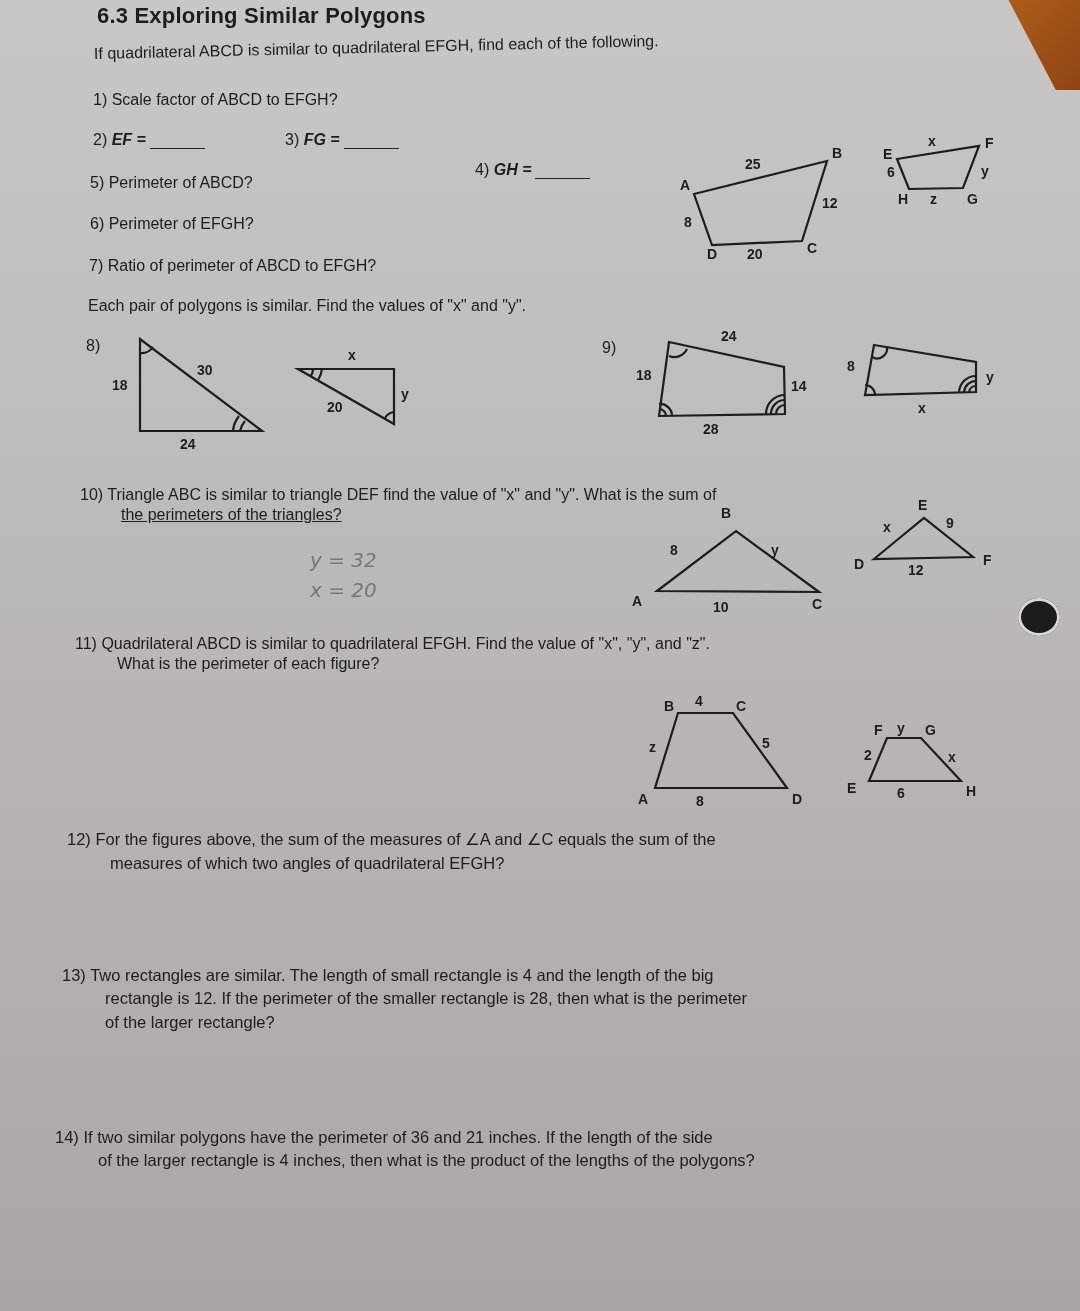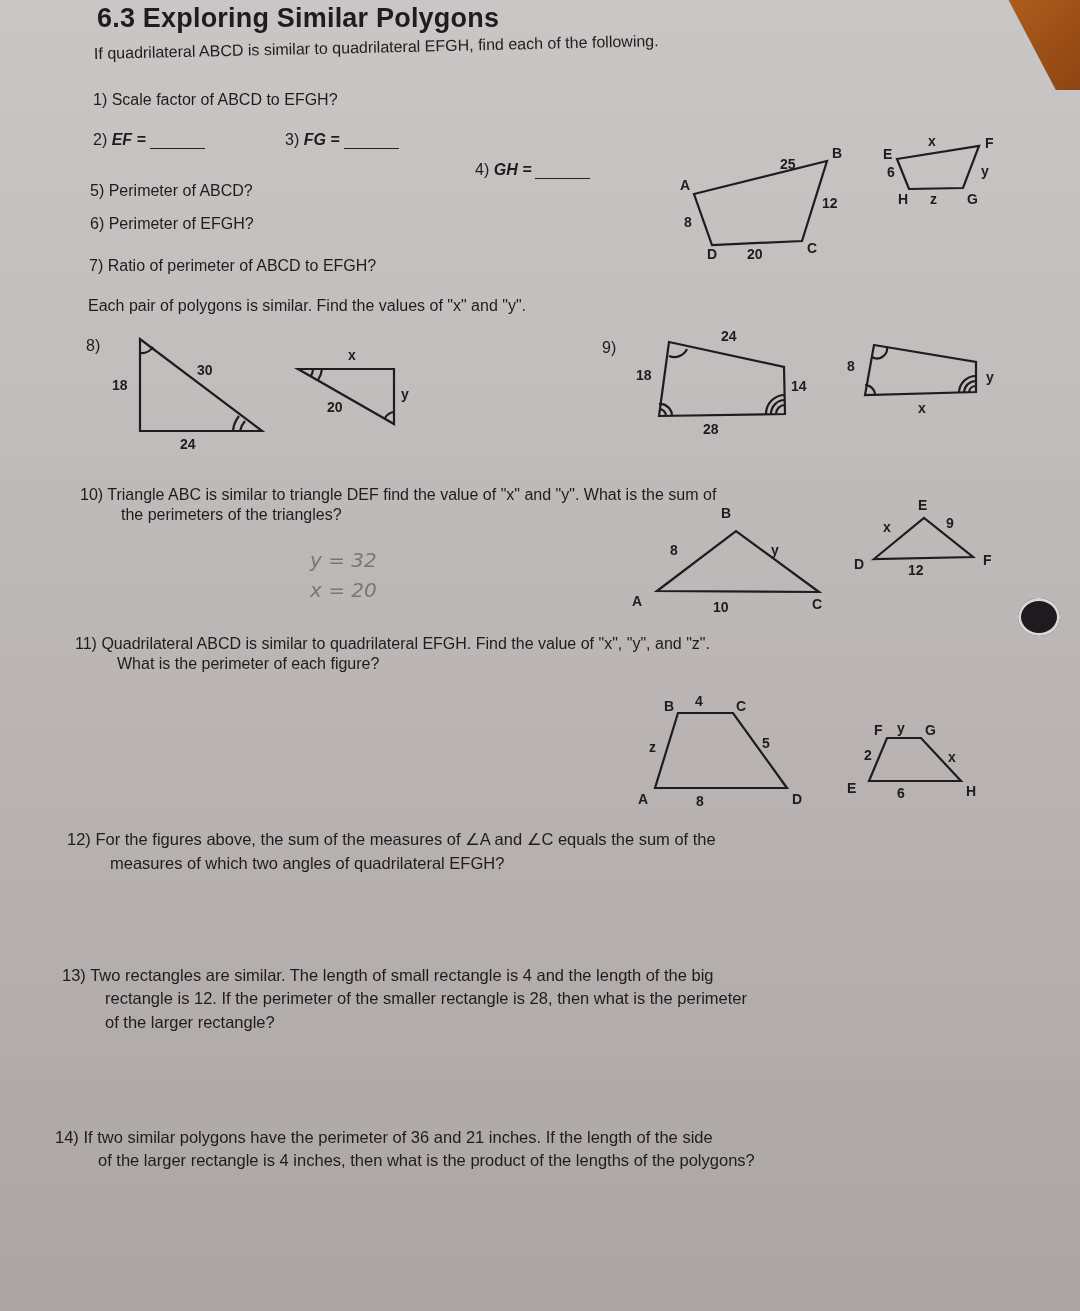--- a/index.html
+++ b/index.html
@@ -4,21 +4,21 @@
 <style>
   html,body{margin:0;padding:0;}
   body{width:1080px;height:1311px;position:relative;overflow:hidden;
        background:#a8a3a2;font-family:"Liberation Sans",sans-serif;color:#1e1c1e;}
   .paper{position:absolute;left:0;top:0;width:1080px;height:1311px;
          background:linear-gradient(180deg,#c9c6c6 0%,#c1bdbd 30%,#b8b3b2 60%,#aba6a5 100%);}
   .wood{position:absolute;right:0;top:0;width:110px;height:90px;
         background:linear-gradient(135deg,#b5611e,#8d4512);
         clip-path:polygon(35% 0,100% 0,100% 100%,78% 100%);}
   .t{position:absolute;white-space:nowrap;}
-  .title{font-size:27px;font-weight:bold;letter-spacing:0.2px;}
+  .title{font-size:22px;font-weight:bold;letter-spacing:0.2px;}
   .q{font-size:16px;}
   .qb{font-size:16.5px;}
   .hand{font-family:"DejaVu Sans",sans-serif;color:#7a7676;font-size:20px;font-style:italic;}
   .lbl{position:absolute;font-size:14px;font-weight:bold;}
   svg{position:absolute;left:0;top:0;overflow:visible;}
   .blank{display:inline-block;border-bottom:1.5px solid #222;width:55px;height:14px;vertical-align:bottom;margin-left:4px;}
   .hole{position:absolute;left:1018px;top:598px;width:42px;height:38px;border-radius:50%;
         background:#1d1b1d;box-shadow:0 0 0 3px #d9d6d6 inset;}
 </style>
 </head>
@@ -40,21 +40,21 @@
   <b><i>EF =</i></b><span class="blank"></span>
 </div>
 <div class="t q" style="left:285px;top:131px;">
   <span>3)</span>
   <b><i>FG =</i></b><span class="blank"></span>
 </div>
 <div class="t q" style="left:475px;top:129px;margin-top:32px;">
   <span>4)</span>
   <b><i>GH =</i></b><span class="blank"></span>
 </div>
-<div class="t q" style="left:90px;top:174px;margin-top:8px;">
+<div class="t q" style="left:90px;top:174px;">
   <span>5)</span>
   <span>Perimeter of ABCD?</span>
 </div>
 <div class="t q" style="left:90px;top:215px;">
   <span>6)</span>
   <span>Perimeter of EFGH?</span>
 </div>
 <div class="t q" style="left:89px;top:257px;">
   <span>7)</span>
   <span>Ratio of perimeter of ABCD to EFGH?</span>
@@ -100,21 +100,21 @@
     <polygon points="678,713 733,713 787,788 655,788"></polygon>
 
     <polygon points="887,738 921,738 961,781 869,781"></polygon>
   </g>
 </svg>
 
 <div class="lbl" style="left:680px;top:177px;">A</div>
 <div class="lbl" style="left:832px;top:145px;">B</div>
 <div class="lbl" style="left:807px;top:240px;">C</div>
 <div class="lbl" style="left:707px;top:246px;">D</div>
-<div class="lbl" style="left:780px;top:156px;">25</div>
+<div class="lbl" style="left:745px;top:156px;">25</div>
 <div class="lbl" style="left:822px;top:195px;">12</div>
 <div class="lbl" style="left:747px;top:246px;">20</div>
 <div class="lbl" style="left:684px;top:214px;">8</div>
 
 <div class="lbl" style="left:883px;top:146px;">E</div>
 <div class="lbl" style="left:985px;top:135px;">F</div>
 <div class="lbl" style="left:967px;top:191px;">G</div>
 <div class="lbl" style="left:898px;top:191px;">H</div>
 <div class="lbl" style="left:928px;top:133px;">x</div>
 <div class="lbl" style="left:981px;top:163px;">y</div>
@@ -135,21 +135,21 @@
 <div class="lbl" style="left:791px;top:378px;">14</div>
 <div class="lbl" style="left:703px;top:421px;">28</div>
 <div class="lbl" style="left:847px;top:358px;">8</div>
 <div class="lbl" style="left:986px;top:369px;">y</div>
 <div class="lbl" style="left:918px;top:400px;">x</div>
 
 <div class="t q" style="left:80px;top:486px;">
   <span>10)</span>
   <span>Triangle ABC is similar to triangle DEF find the value of "x" and "y". What is the sum of</span>
 </div>
-<div class="t q" style="left:121px;top:506px;">the perimeters of the triangles?</div>
+<div class="t q" style="left:121px;top:506px;text-decoration:underline;">the perimeters of the triangles?</div>
 <div class="t hand" style="left:310px;top:548px;">y = 32</div>
 <div class="t hand" style="left:310px;top:578px;">x = 20</div>
 <div class="lbl" style="left:632px;top:593px;">A</div>
 <div class="lbl" style="left:721px;top:505px;">B</div>
 <div class="lbl" style="left:812px;top:596px;">C</div>
 <div class="lbl" style="left:670px;top:542px;">8</div>
 <div class="lbl" style="left:771px;top:542px;">y</div>
 <div class="lbl" style="left:713px;top:599px;">10</div>
 <div class="lbl" style="left:854px;top:556px;">D</div>
 <div class="lbl" style="left:918px;top:497px;">E</div>

